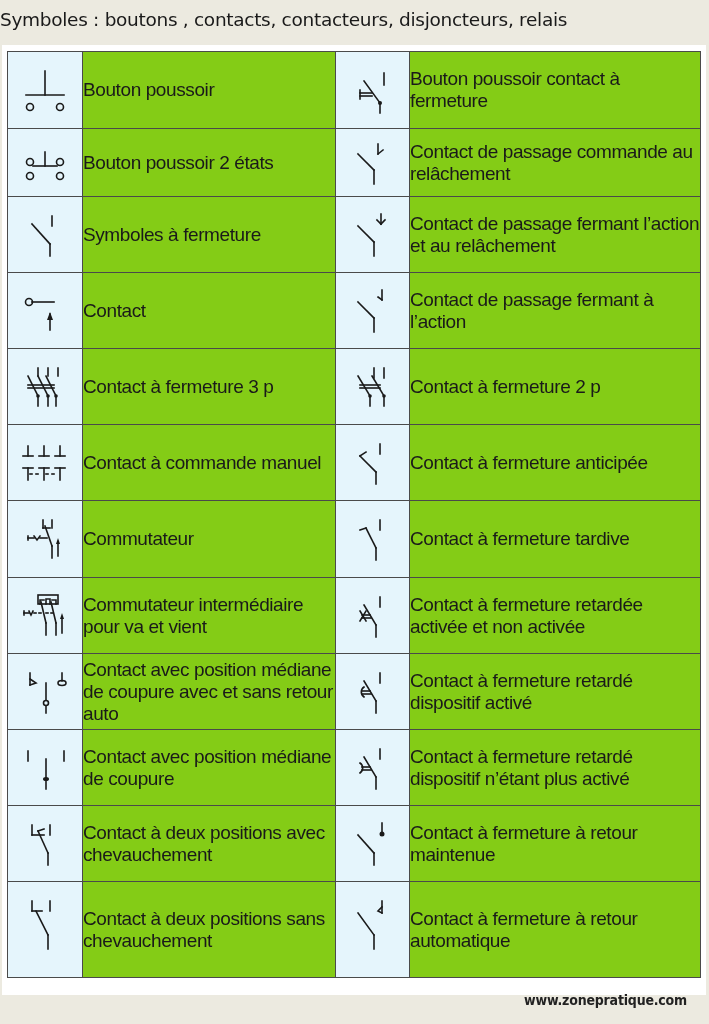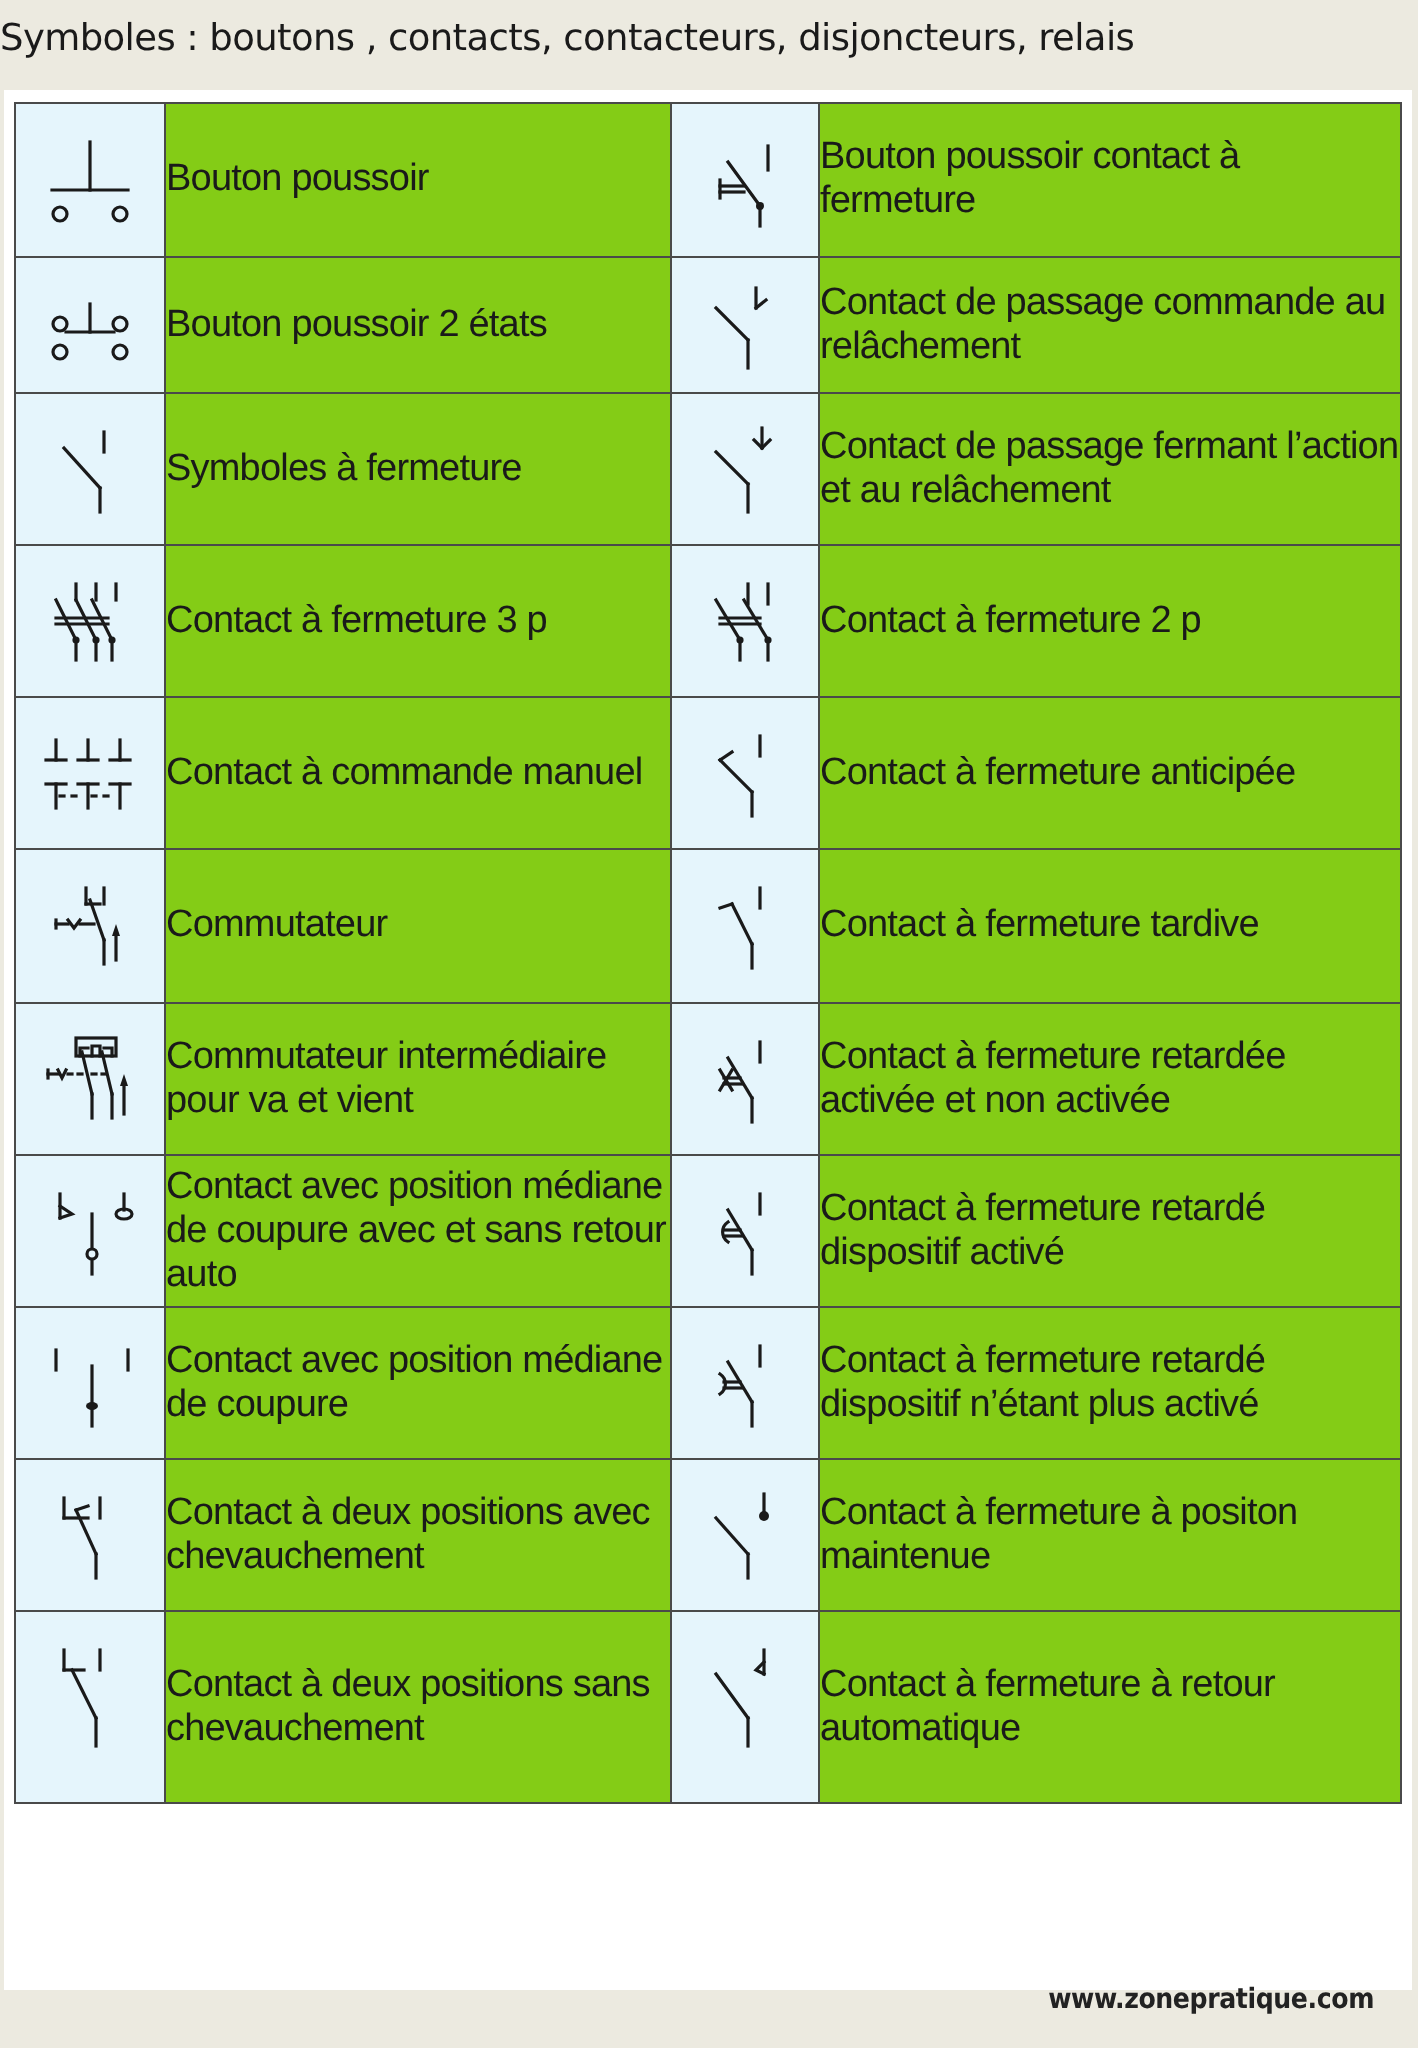--- a/index.html
+++ b/index.html
@@ -113,20 +113,40 @@
           <line class="s" x1="10" y1="18" x2="26" y2="34"></line>
             <line class="s" x1="26" y1="34" x2="26" y2="48"></line>
           <line class="s" x1="33" y1="6" x2="33" y2="16"></line>
             <line class="s" x1="29" y1="12" x2="33" y2="16"></line>
             <line class="s" x1="37" y1="12" x2="33" y2="16"></line>
         </svg>
       </td>
       <td class="lbl">Contact de passage fermant l’action et au relâchement</td>
     </tr>
 
+    <tr style="height:76px">
+      <td class="sym">
+        <svg width="50" height="54" viewBox="0 0 50 54">
+          <circle class="s" cx="9" cy="18" r="3.5"></circle>
+            <line class="s" x1="12" y1="18" x2="34" y2="18"></line>
+          <line class="s" x1="30" y1="30" x2="30" y2="46"></line>
+            <polygon class="f" points="27,36 30,28 33,36"></polygon>
+        </svg>
+      </td>
+      <td class="lbl">Contact</td>
+      <td class="sym">
+        <svg width="50" height="54" viewBox="0 0 50 54">
+          <line class="s" x1="10" y1="18" x2="26" y2="34"></line>
+            <line class="s" x1="26" y1="34" x2="26" y2="48"></line>
+          <line class="s" x1="34" y1="6" x2="34" y2="16"></line>
+            <line class="s" x1="30" y1="13" x2="34" y2="16"></line>
+        </svg>
+      </td>
+      <td class="lbl">Contact de passage fermant à l’action</td>
+    </tr>
 
     <tr style="height:76px">
       <td class="sym">
         <svg width="50" height="54" viewBox="0 0 50 54">
           <g class="s">
             <line x1="18" y1="8" x2="18" y2="16"></line>
               <line x1="28" y1="8" x2="28" y2="16"></line>
               <line x1="38" y1="8" x2="38" y2="16"></line>
             <line x1="8" y1="16" x2="18" y2="36"></line>
               <line x1="18" y1="36" x2="18" y2="46"></line>
@@ -339,21 +359,21 @@
       </td>
       <td class="lbl">Contact à deux positions avec chevauchement</td>
       <td class="sym">
         <svg width="50" height="54" viewBox="0 0 50 54">
           <line class="s" x1="10" y1="18" x2="26" y2="36"></line>
             <line class="s" x1="26" y1="36" x2="26" y2="48"></line>
           <line class="s" x1="34" y1="6" x2="34" y2="16"></line>
             <circle class="f" cx="34" cy="17" r="2.5"></circle>
         </svg>
       </td>
-      <td class="lbl">Contact à fermeture à positon maintenue</td>
+      <td class="lbl">Contact à fermeture à retour maintenue</td>
     </tr>
 
     <tr style="height:96px">
       <td class="sym">
         <svg width="50" height="70" viewBox="0 0 50 70">
           <g class="s">
             <line x1="12" y1="6" x2="12" y2="16"></line>
               <line x1="12" y1="16" x2="22" y2="16"></line>
             <line x1="30" y1="6" x2="30" y2="16"></line>
             <line x1="16" y1="16" x2="28" y2="40"></line>

